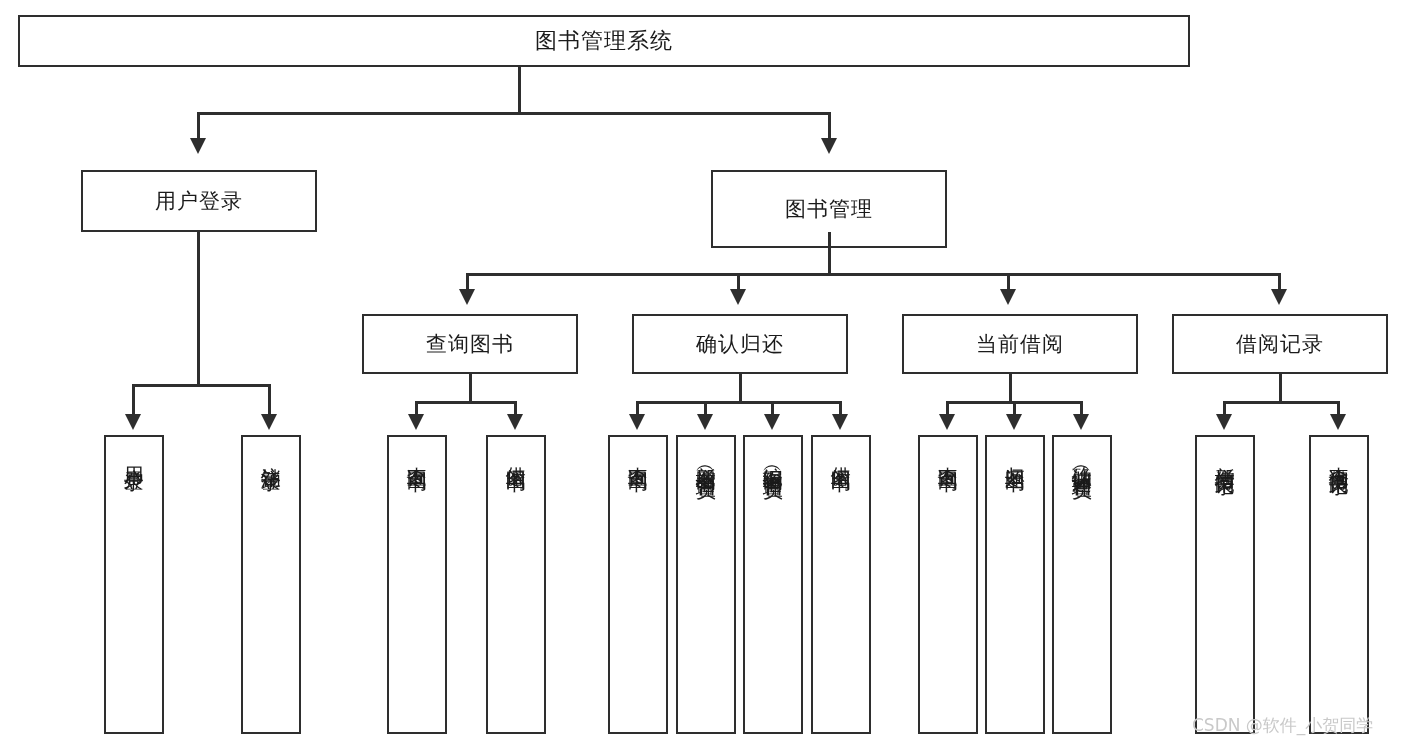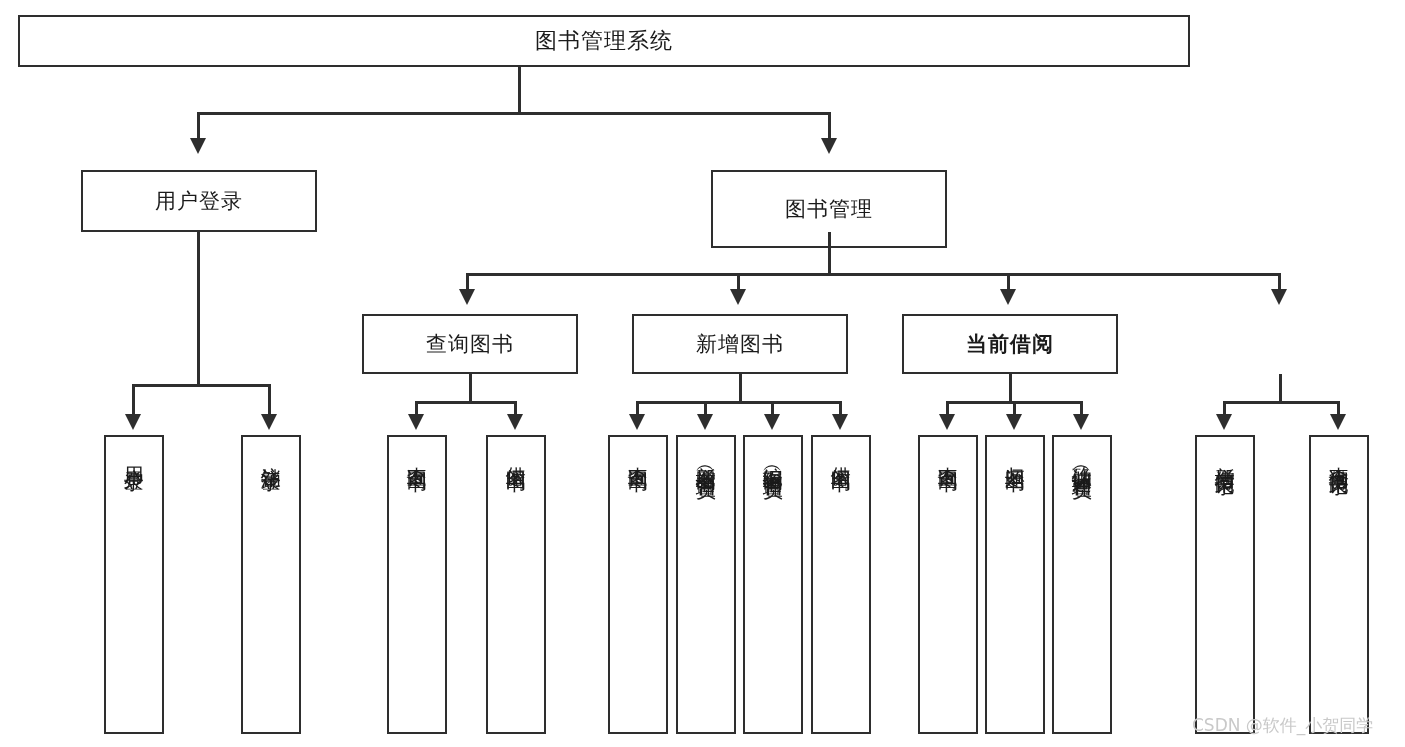--- a/index.html
+++ b/index.html
@@ -116,24 +116,27 @@
   <div class="vline" style="left:1278px; top:273px; height:18px;"></div>
   <div class="arrow" style="left:459px; top:289px;"></div>
   <div class="arrow" style="left:730px; top:289px;"></div>
   <div class="arrow" style="left:1000px; top:289px;"></div>
   <div class="arrow" style="left:1271px; top:289px;"></div>
 
   <div class="node h" style="left:362px; top:314px; width:216px; height:60px;">
     <span>查询图书</span>
   </div>
   <div class="node h" style="left:632px; top:314px; width:216px; height:60px;">
-    <span>新增图书</span>
-  </div>
-  <div class="node h" style="left:902px; top:314px; width:216px; height:60px;font-weight:bold;">
+    <span>确认归还</span>
+  </div>
+  <div class="node h" style="left:902px; top:314px; width:236px; height:60px;">
     <span>当前借阅</span>
+  </div>
+  <div class="node h" style="left:1172px; top:314px; width:216px; height:60px;">
+    <span>借阅记录</span>
   </div>
 
   <div class="vline" style="left:469px; top:374px; height:27px;"></div>
   <div class="hline" style="left:415px; top:401px; width:102px;"></div>
   <div class="vline" style="left:415px; top:401px; height:15px;"></div>
   <div class="vline" style="left:514px; top:401px; height:15px;"></div>
   <div class="arrow" style="left:408px; top:414px;"></div>
   <div class="arrow" style="left:507px; top:414px;"></div>
 
   <div class="vline" style="left:739px; top:374px; height:27px;"></div>

